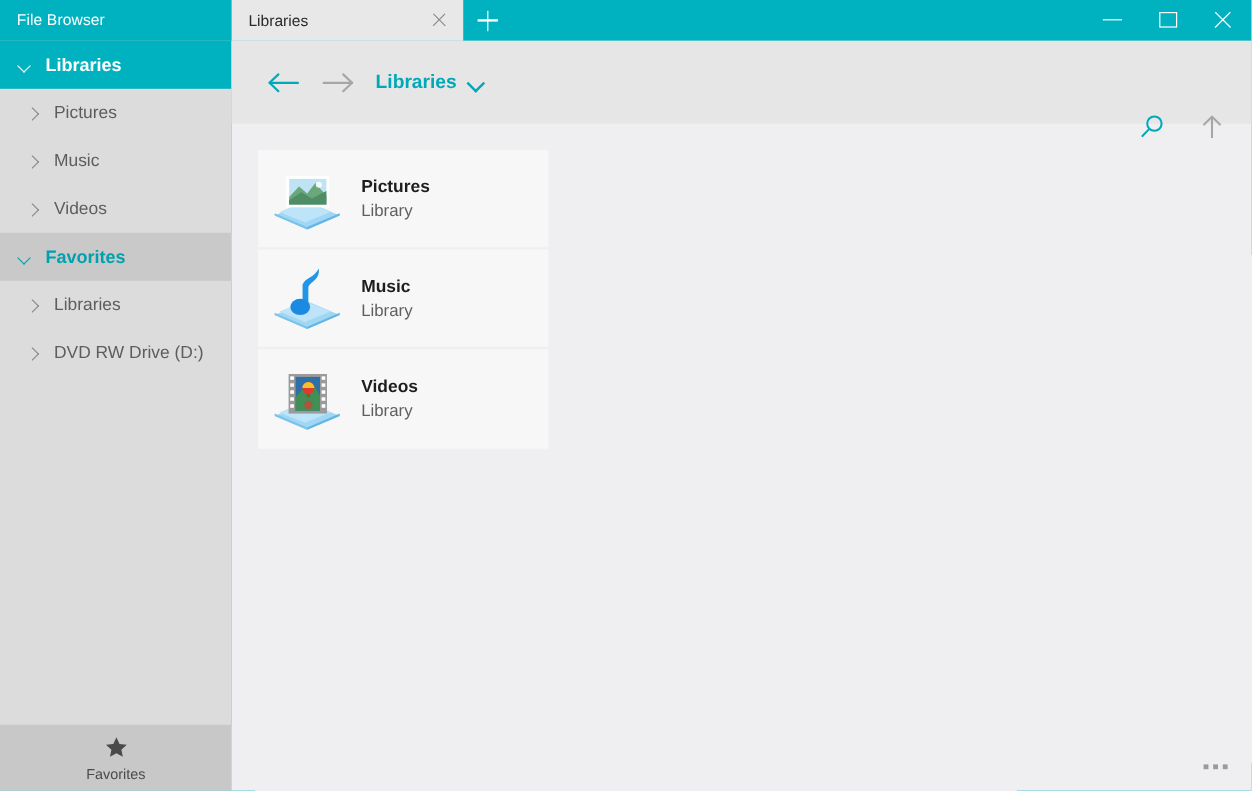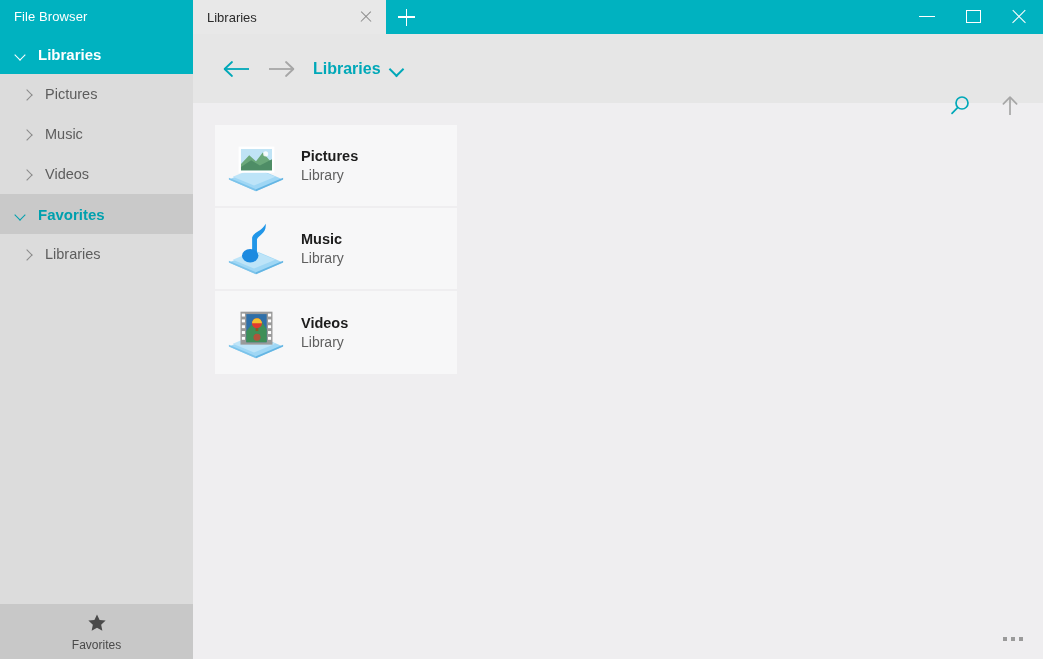--- a/index.html
+++ b/index.html
@@ -392,20 +392,24 @@
     </div>
 
     <div class="side-group expanded-gray">
       <span class="chev"></span>
       <span class="lbl">Favorites</span>
     </div>
 
     <div class="side-item">
       <span class="chev"></span>
       <span class="lbl">Libraries</span>
+    </div>
+    <div class="side-item">
+      <span class="chev"></span>
+      <span class="lbl">DVD RW Drive (D:)</span>
     </div>
 
     <div id="bottombar">
       <div class="bb-item">
         <svg class="bb-ico" viewBox="0 0 24 24">
           <path fill="currentColor" d="M12 2.6l2.82 6.02 6.6.78-4.88 4.5 1.3 6.5L12 17.2l-5.84 3.2 1.3-6.5L2.58 9.4l6.6-.78z"></path>
         </svg>
         <span class="bb-lbl">Favorites</span>
       </div>
     </div>

